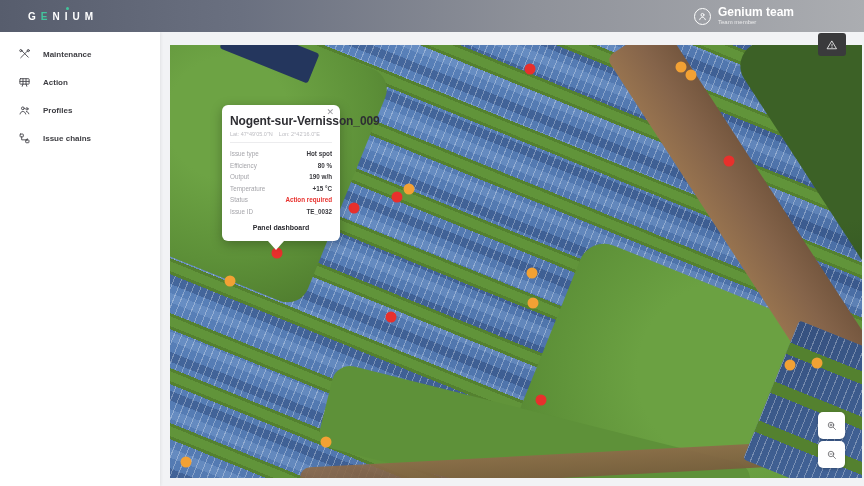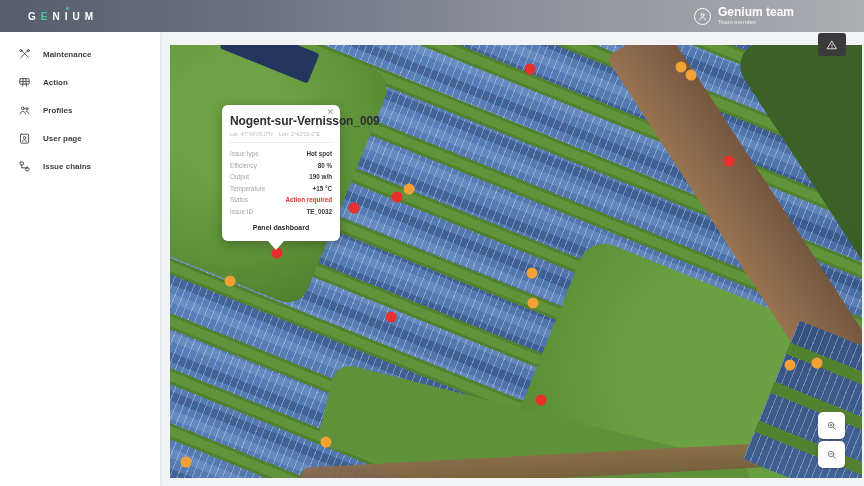--- a/index.html
+++ b/index.html
@@ -144,28 +144,20 @@
       <svg viewBox="0 0 24 24">
         <circle cx="9" cy="8" r="2.6"></circle>
           <path d="M3.8 18.5c.7-3 2.7-4.7 5.2-4.7s4.5 1.7 5.2 4.7"></path>
         <circle cx="16.5" cy="9" r="2.1"></circle>
           <path d="M15.5 13.9c2.2.2 3.8 1.7 4.4 4.2"></path>
       </svg>
       <span class="nlabel">Profiles</span>
     </div>
     <div class="nav-item">
       <svg viewBox="0 0 24 24">
-        <rect x="4.5" y="4" width="15" height="16.5" rx="1.5"></rect>
-        <circle cx="12" cy="10.5" r="2.2"></circle>
-          <path d="M8.3 17.3c.8-1.9 2.1-2.8 3.7-2.8s2.9.9 3.7 2.8"></path>
-      </svg>
-      <span class="nlabel">User page</span>
-    </div>
-    <div class="nav-item">
-      <svg viewBox="0 0 24 24">
         <rect x="3.8" y="3.8" width="6" height="5.2" rx="1"></rect>
         <rect x="14.2" y="14.6" width="6" height="5.2" rx="1"></rect>
         <path d="M6.8 9v5.5h10.4v0M17.2 14.6v-2.1"></path>
       </svg>
       <span class="nlabel">Issue chains</span>
     </div>
   </div>
 </div>
 
 <div class="map">

